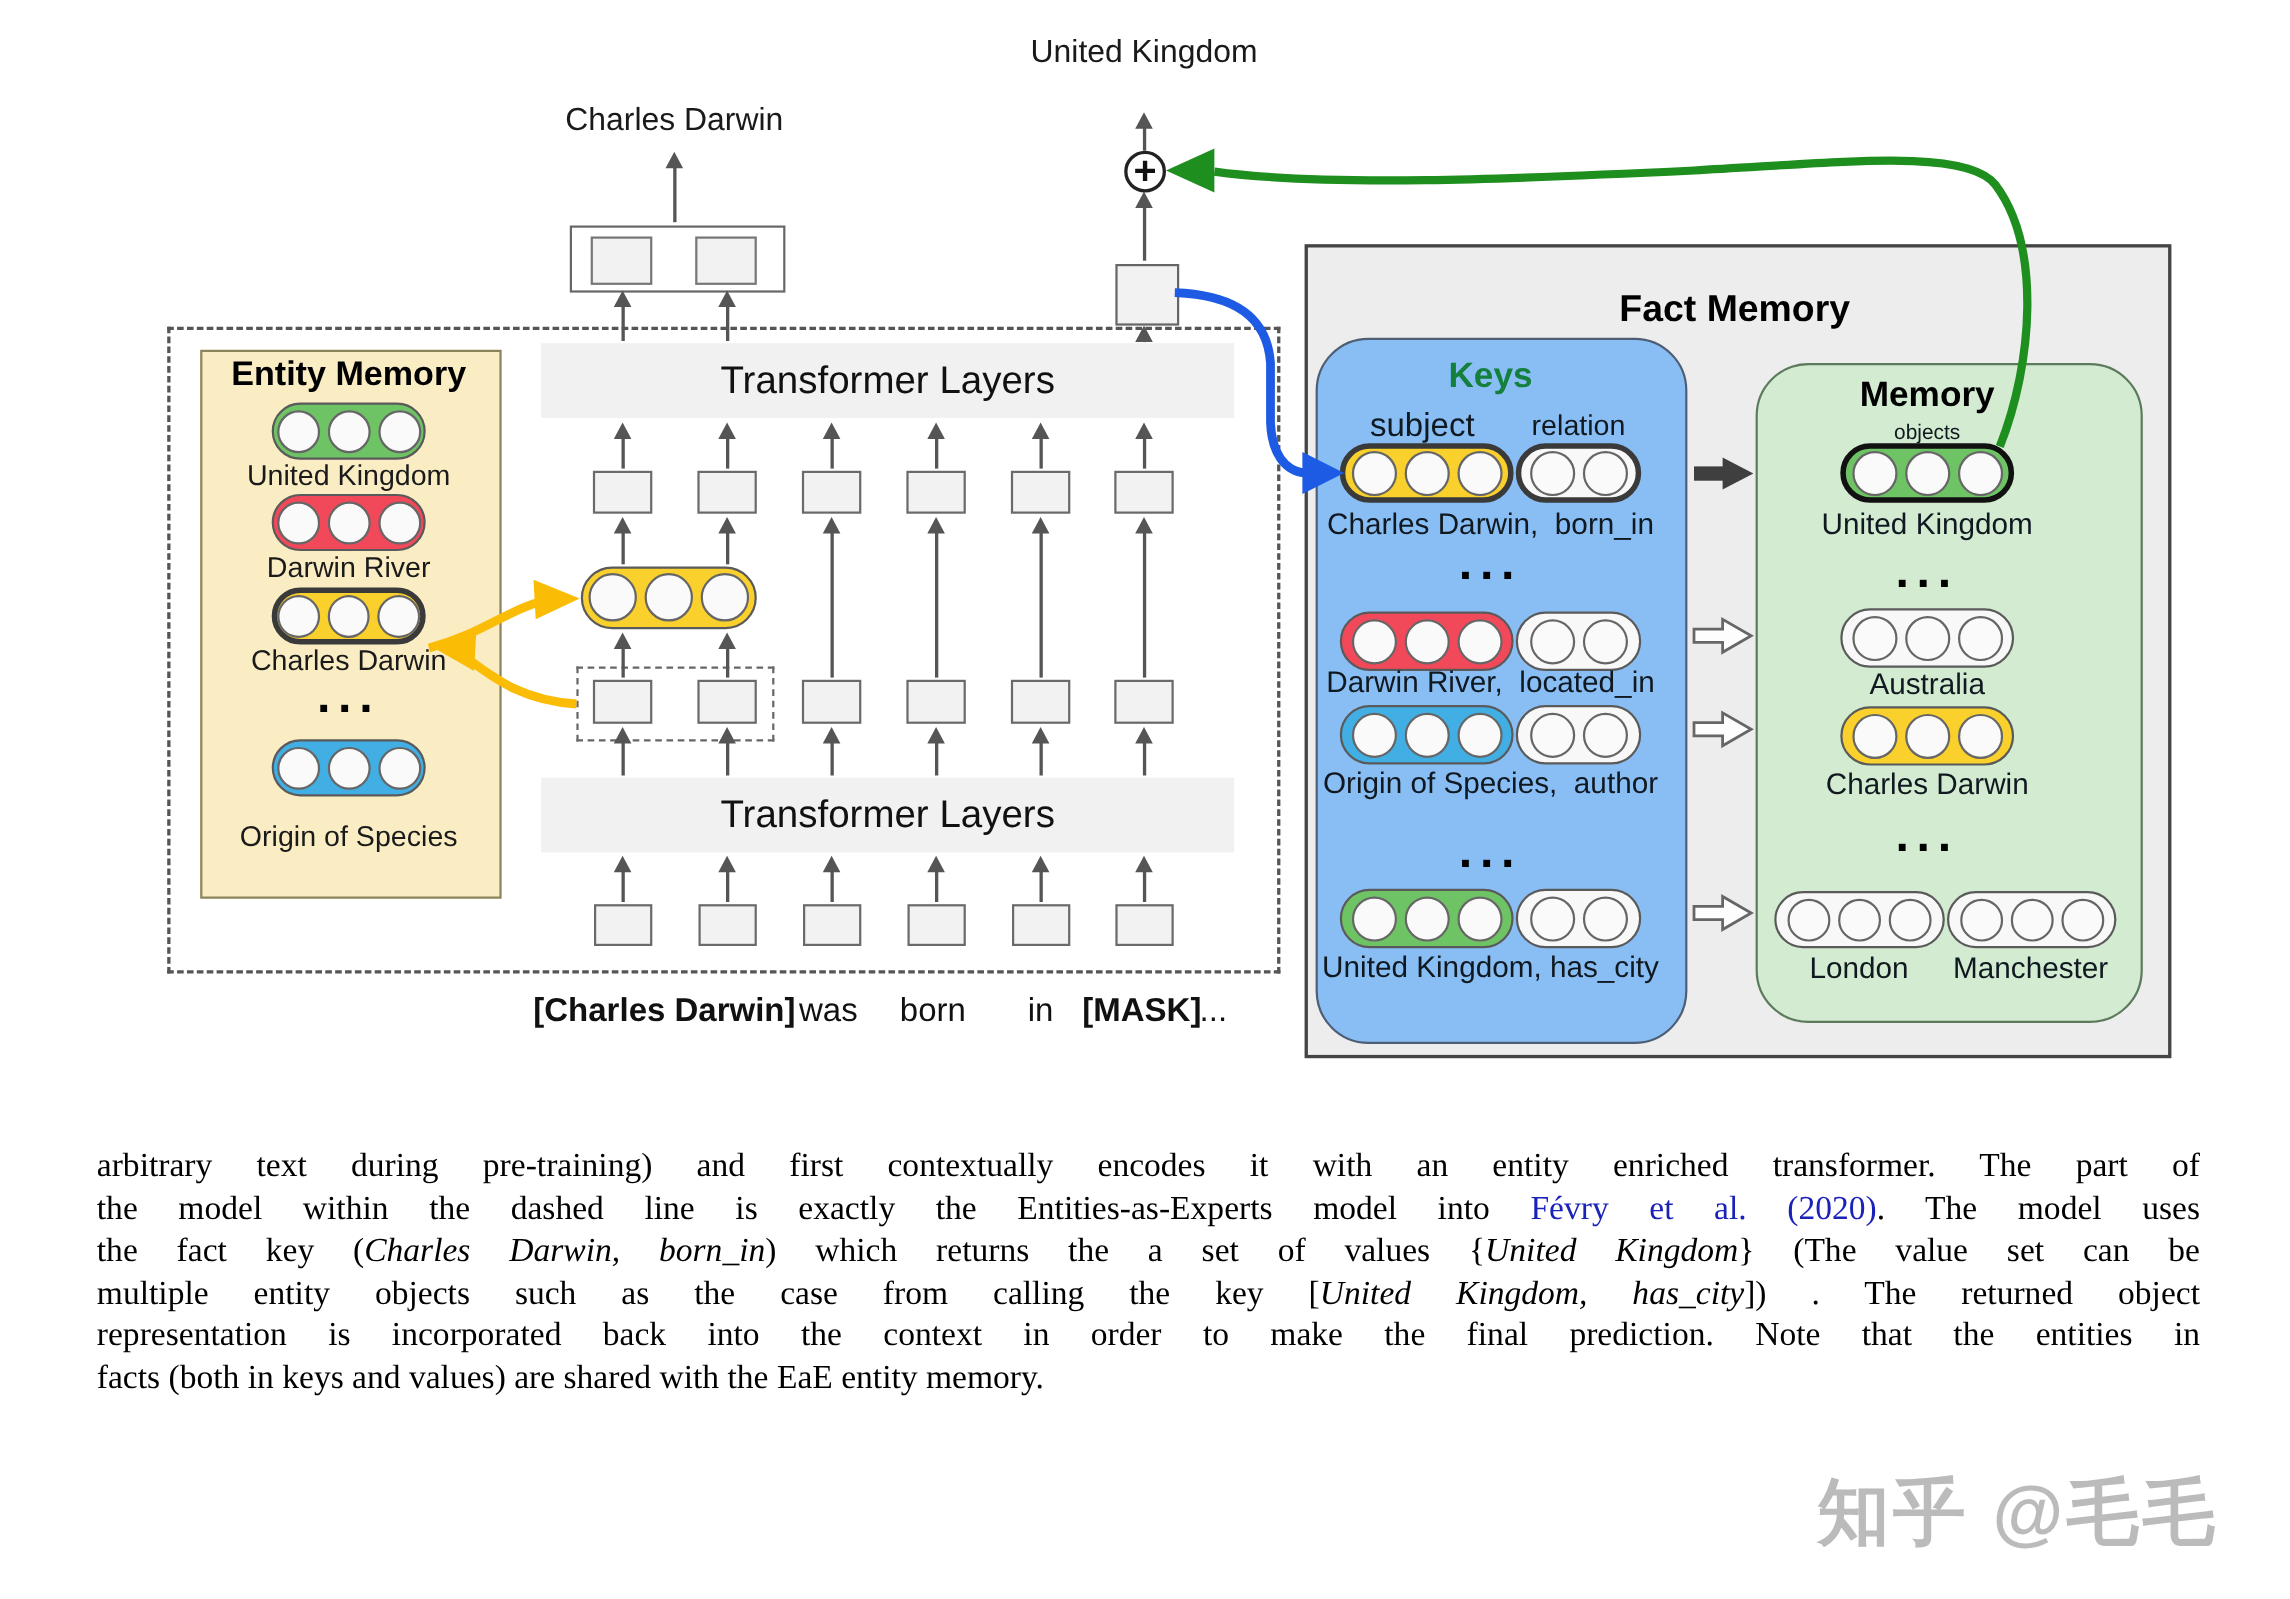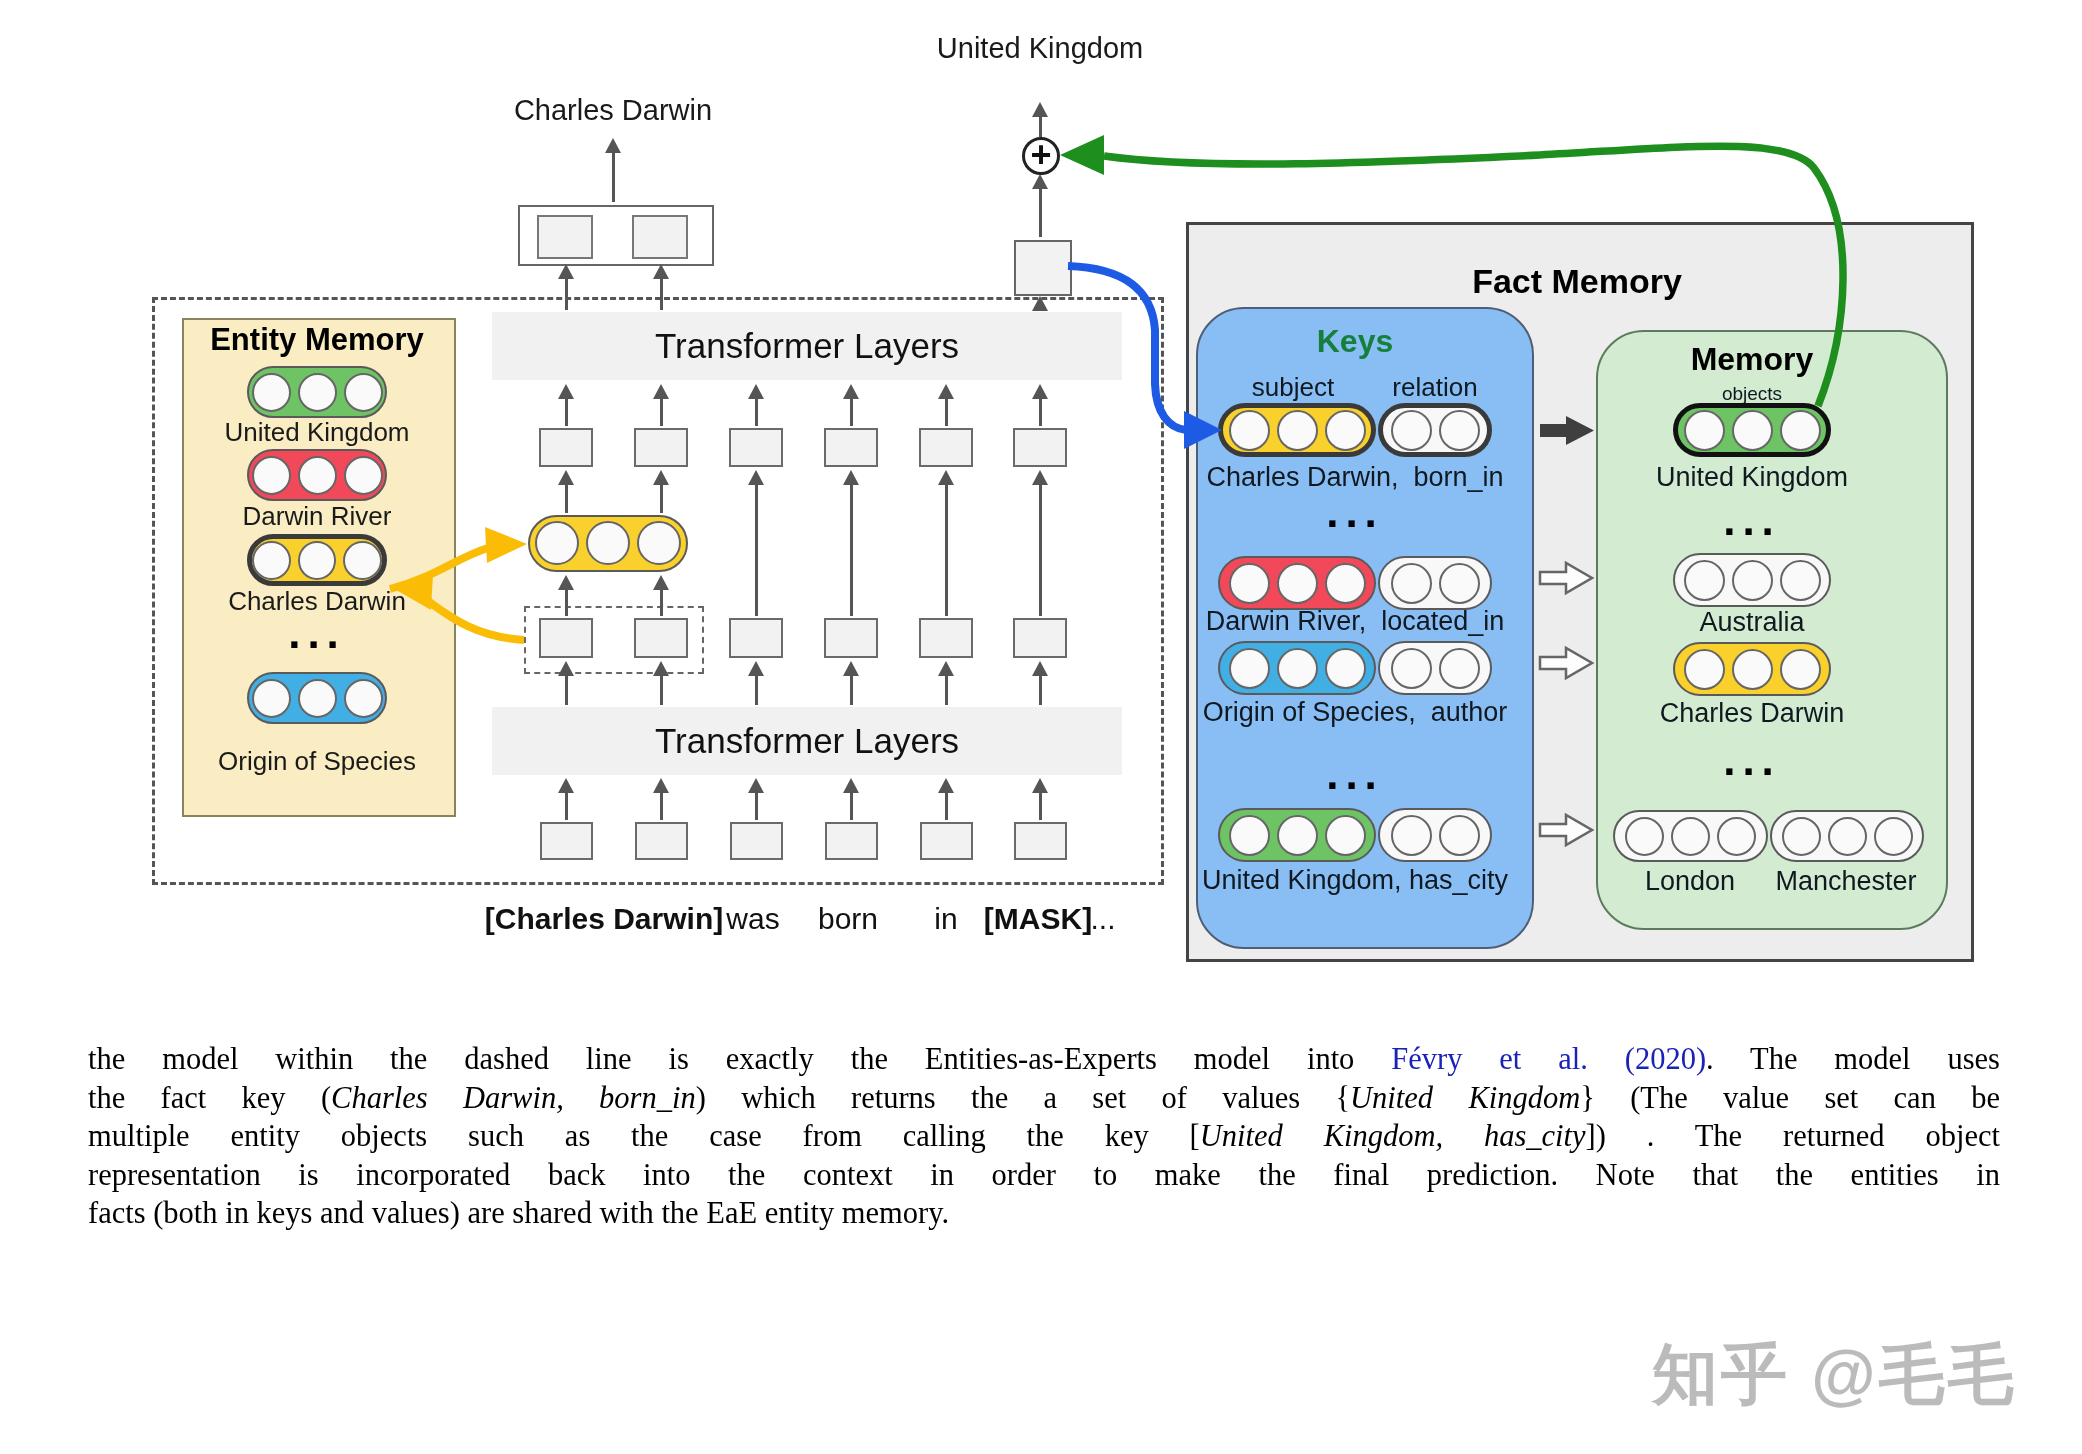--- a/index.html
+++ b/index.html
@@ -23,21 +23,21 @@
   #keys-panel{left:1196px;top:307px;width:334px;height:638px;border-radius:48px;border:2px solid #4e5f75;}
   #values-panel{left:1596px;top:330px;width:348px;height:596px;border-radius:48px;border:2px solid #5c7a5c;}
   
   #lbl-cd{left:613px;top:110px;font-size:29px;}
   #lbl-uk{left:1040px;top:48px;font-size:29px;}
   #entity-title{left:317px;top:340px;font-size:31px;font-weight:bold;color:#000;}
   #band-upper-label{left:807px;top:346px;font-size:35px;color:#111;}
   #band-lower-label{left:807px;top:741px;font-size:35px;color:#111;}
   #fact-title{left:1577px;top:281px;font-size:34px;font-weight:bold;color:#000;}
   #keys-title{left:1355px;top:341px;font-size:32px;font-weight:bold;color:#15803d;}
-  #keys-sub{left:1293px;top:387px;font-size:26px;color:#101820;}
+  #keys-sub{left:1293px;top:387px;font-size:30px;color:#101820;}
   #keys-rel{left:1435px;top:387px;font-size:26px;color:#101820;}
   #values-title{left:1752px;top:359px;font-size:32px;font-weight:bold;color:#000;}
   #values-obj{left:1752px;top:394px;font-size:19px;color:#101820;}
   .pill{position:absolute;display:flex;align-items:center;justify-content:center;gap:7px;
         border-radius:30px;box-sizing:border-box;}
   .circ{background:#fafafa;border:2px solid #666;border-radius:50%;}
   .vshaft{position:absolute;width:3px;background:#555;}
   .vhead{position:absolute;width:0;height:0;border-left:8px solid transparent;
          border-right:8px solid transparent;border-bottom:15px solid #555;}
   .rowlbl{font-size:27px;color:#101820;}
@@ -96,20 +96,21 @@
    /* blue: mask query -&gt; fact key */
    <path d="M 1068 266 C 1122 268 1152 288 1155 330 L 1155 384 C 1156 412 1168 428 1186 430" fill="none" stroke="#1E5BE4" stroke-width="8"></path>
    <polygon points="1222,430 1184,411 1184,449" fill="#1E5BE4"></polygon>
    /* yellow: entity memory &lt;-&gt; context */
    <path d="M 390 589 C 436 577 458 557 488 548" fill="none" stroke="#FBBC05" stroke-width="8"></path>
    <polygon points="527,544 485,527 487,563" fill="#FBBC05"></polygon>
    <path d="M 524 640 C 478 637 452 619 428 601" fill="none" stroke="#FBBC05" stroke-width="8"></path>
    <polygon points="391,587 433,574 431,610" fill="#FBBC05"></polygon></svg>
 
   <div class="abs" id="caption">
+      <div class="cap-line"><span>arbitrary text during pre-training) and first contextually encodes it with an entity enriched transformer. The part of</span></div>
       <div class="cap-line"><span>the model within the dashed line is exactly the Entities-as-Experts model into </span><span style="color: rgb(26, 34, 184);">Févry et al. (2020)</span><span>. The model uses</span></div>
       <div class="cap-line"><span>the fact key (</span><span class="cap-i">Charles Darwin, born_in</span><span>) which returns the a set of values {</span><span class="cap-i">United Kingdom</span><span>} (The value set can be</span></div>
       <div class="cap-line"><span>multiple entity objects such as the case from calling the key [</span><span class="cap-i">United Kingdom, has_city</span><span>]) . The returned object</span></div>
       <div class="cap-line"><span>representation is incorporated back into the context in order to make the final prediction. Note that the entities in</span></div>
       <div class="cap-line last"><span>facts (both in keys and values) are shared with the EaE entity memory.</span></div>
     </div>
   <div class="abs" id="watermark">知乎 @毛毛</div>
 <div class="vhead" style="left: 605px; top: 138px;"></div>
     <div class="vshaft" style="left: 611.5px; top: 151px; height: 51px;"></div>
     <div class="vhead" style="left: 558px; top: 264px;"></div>

